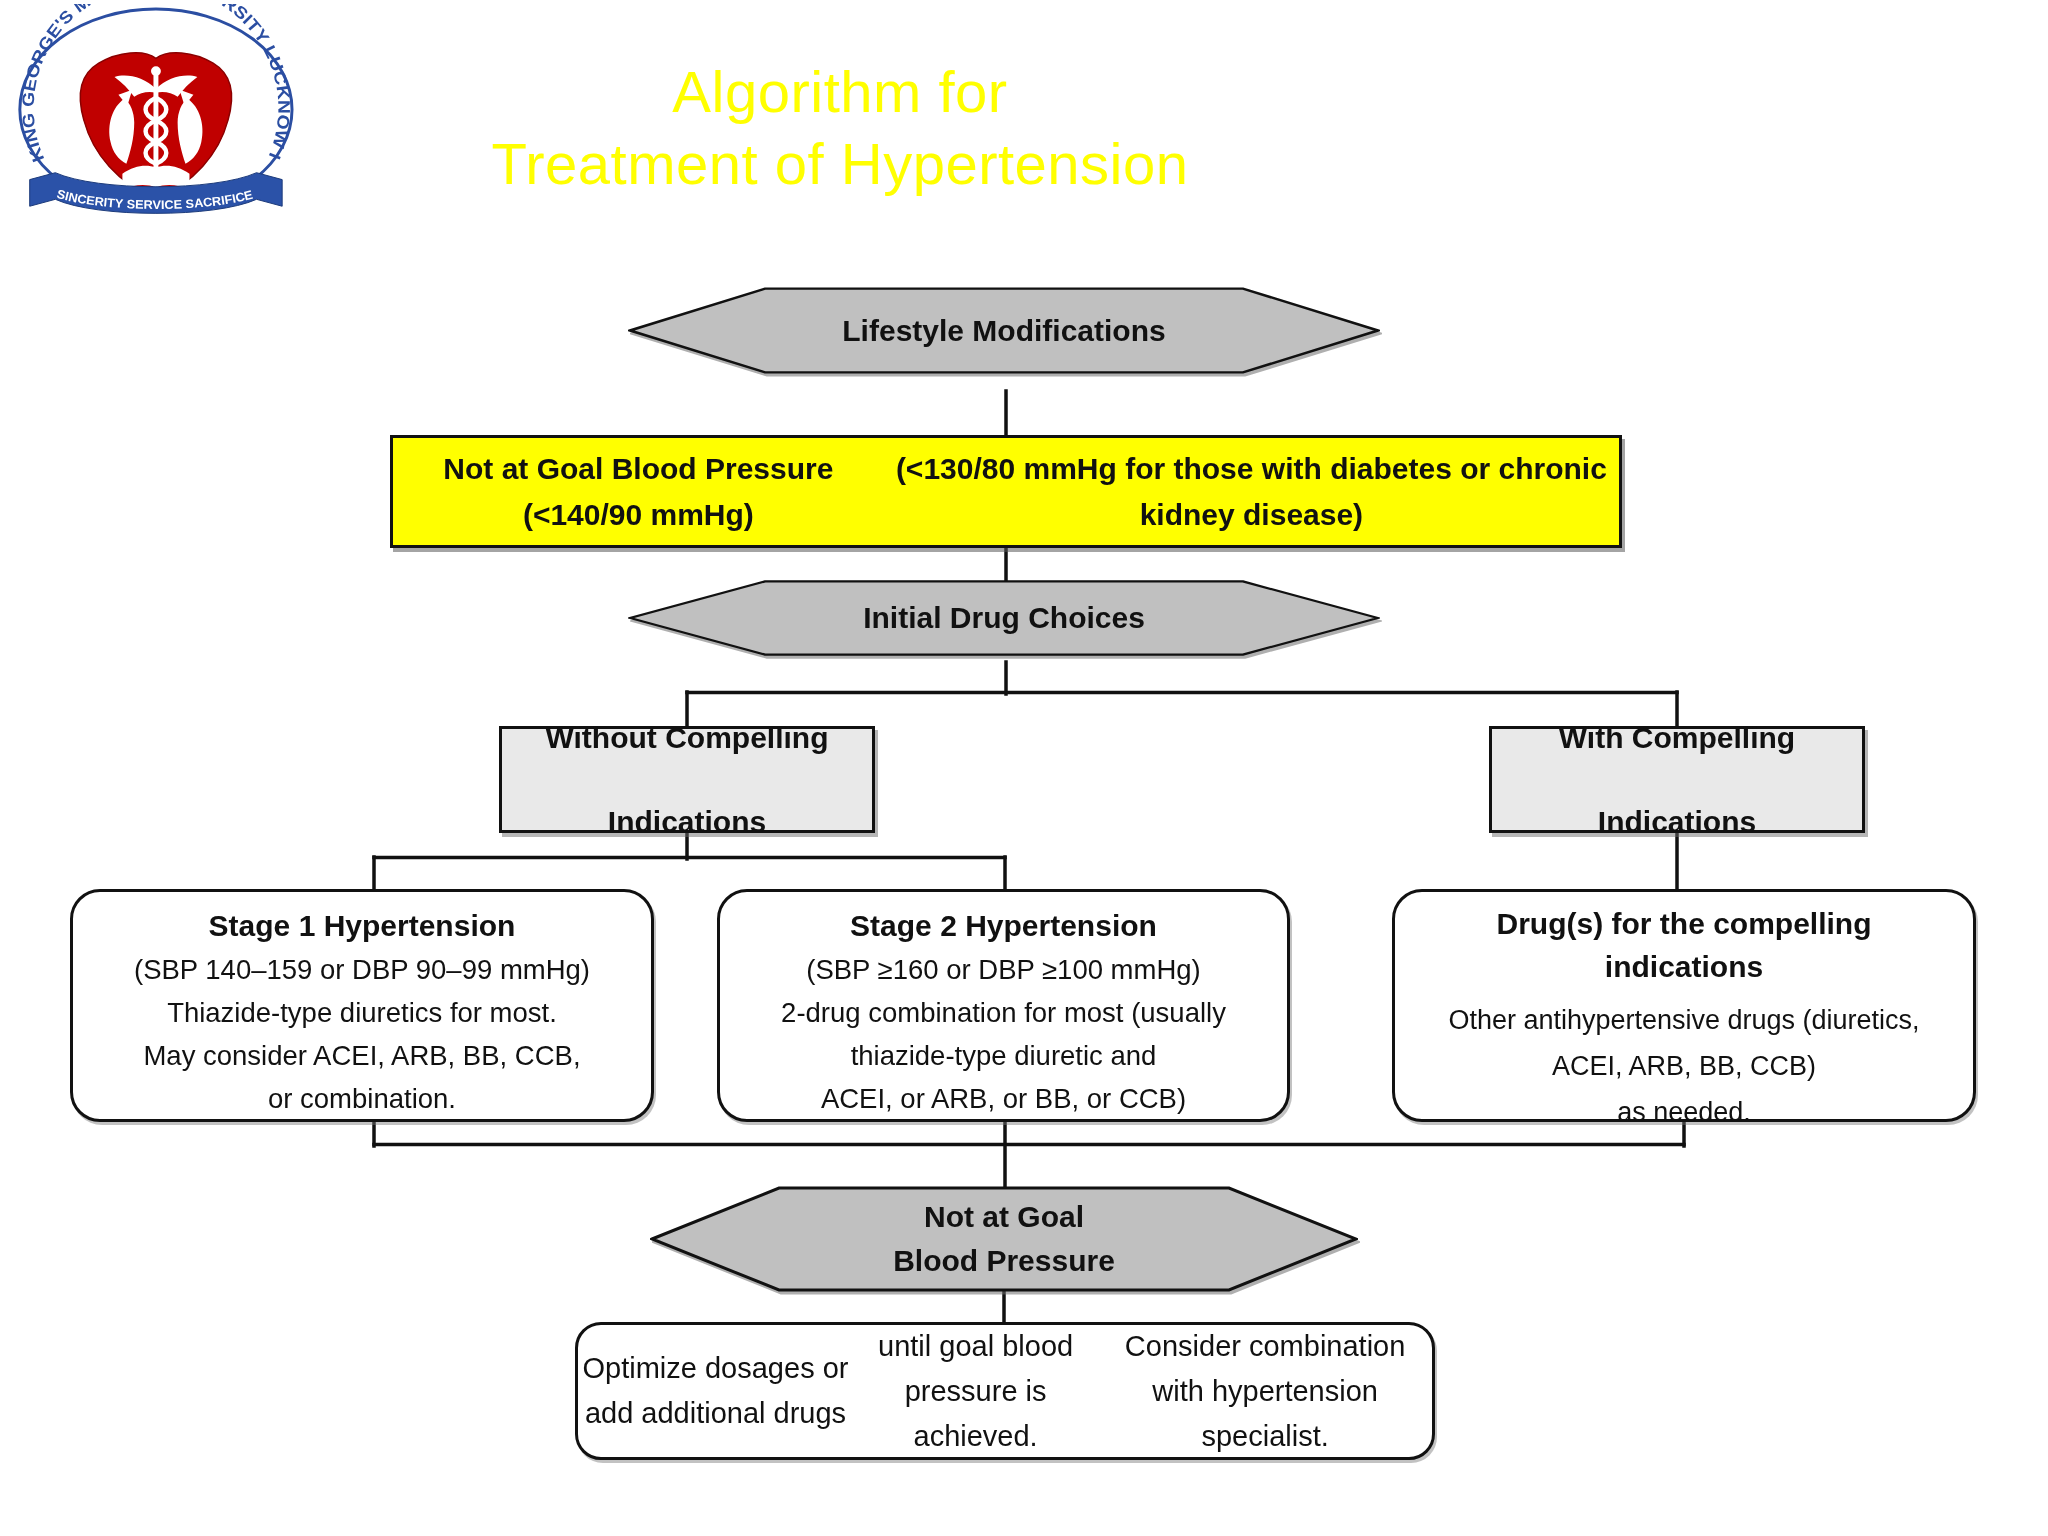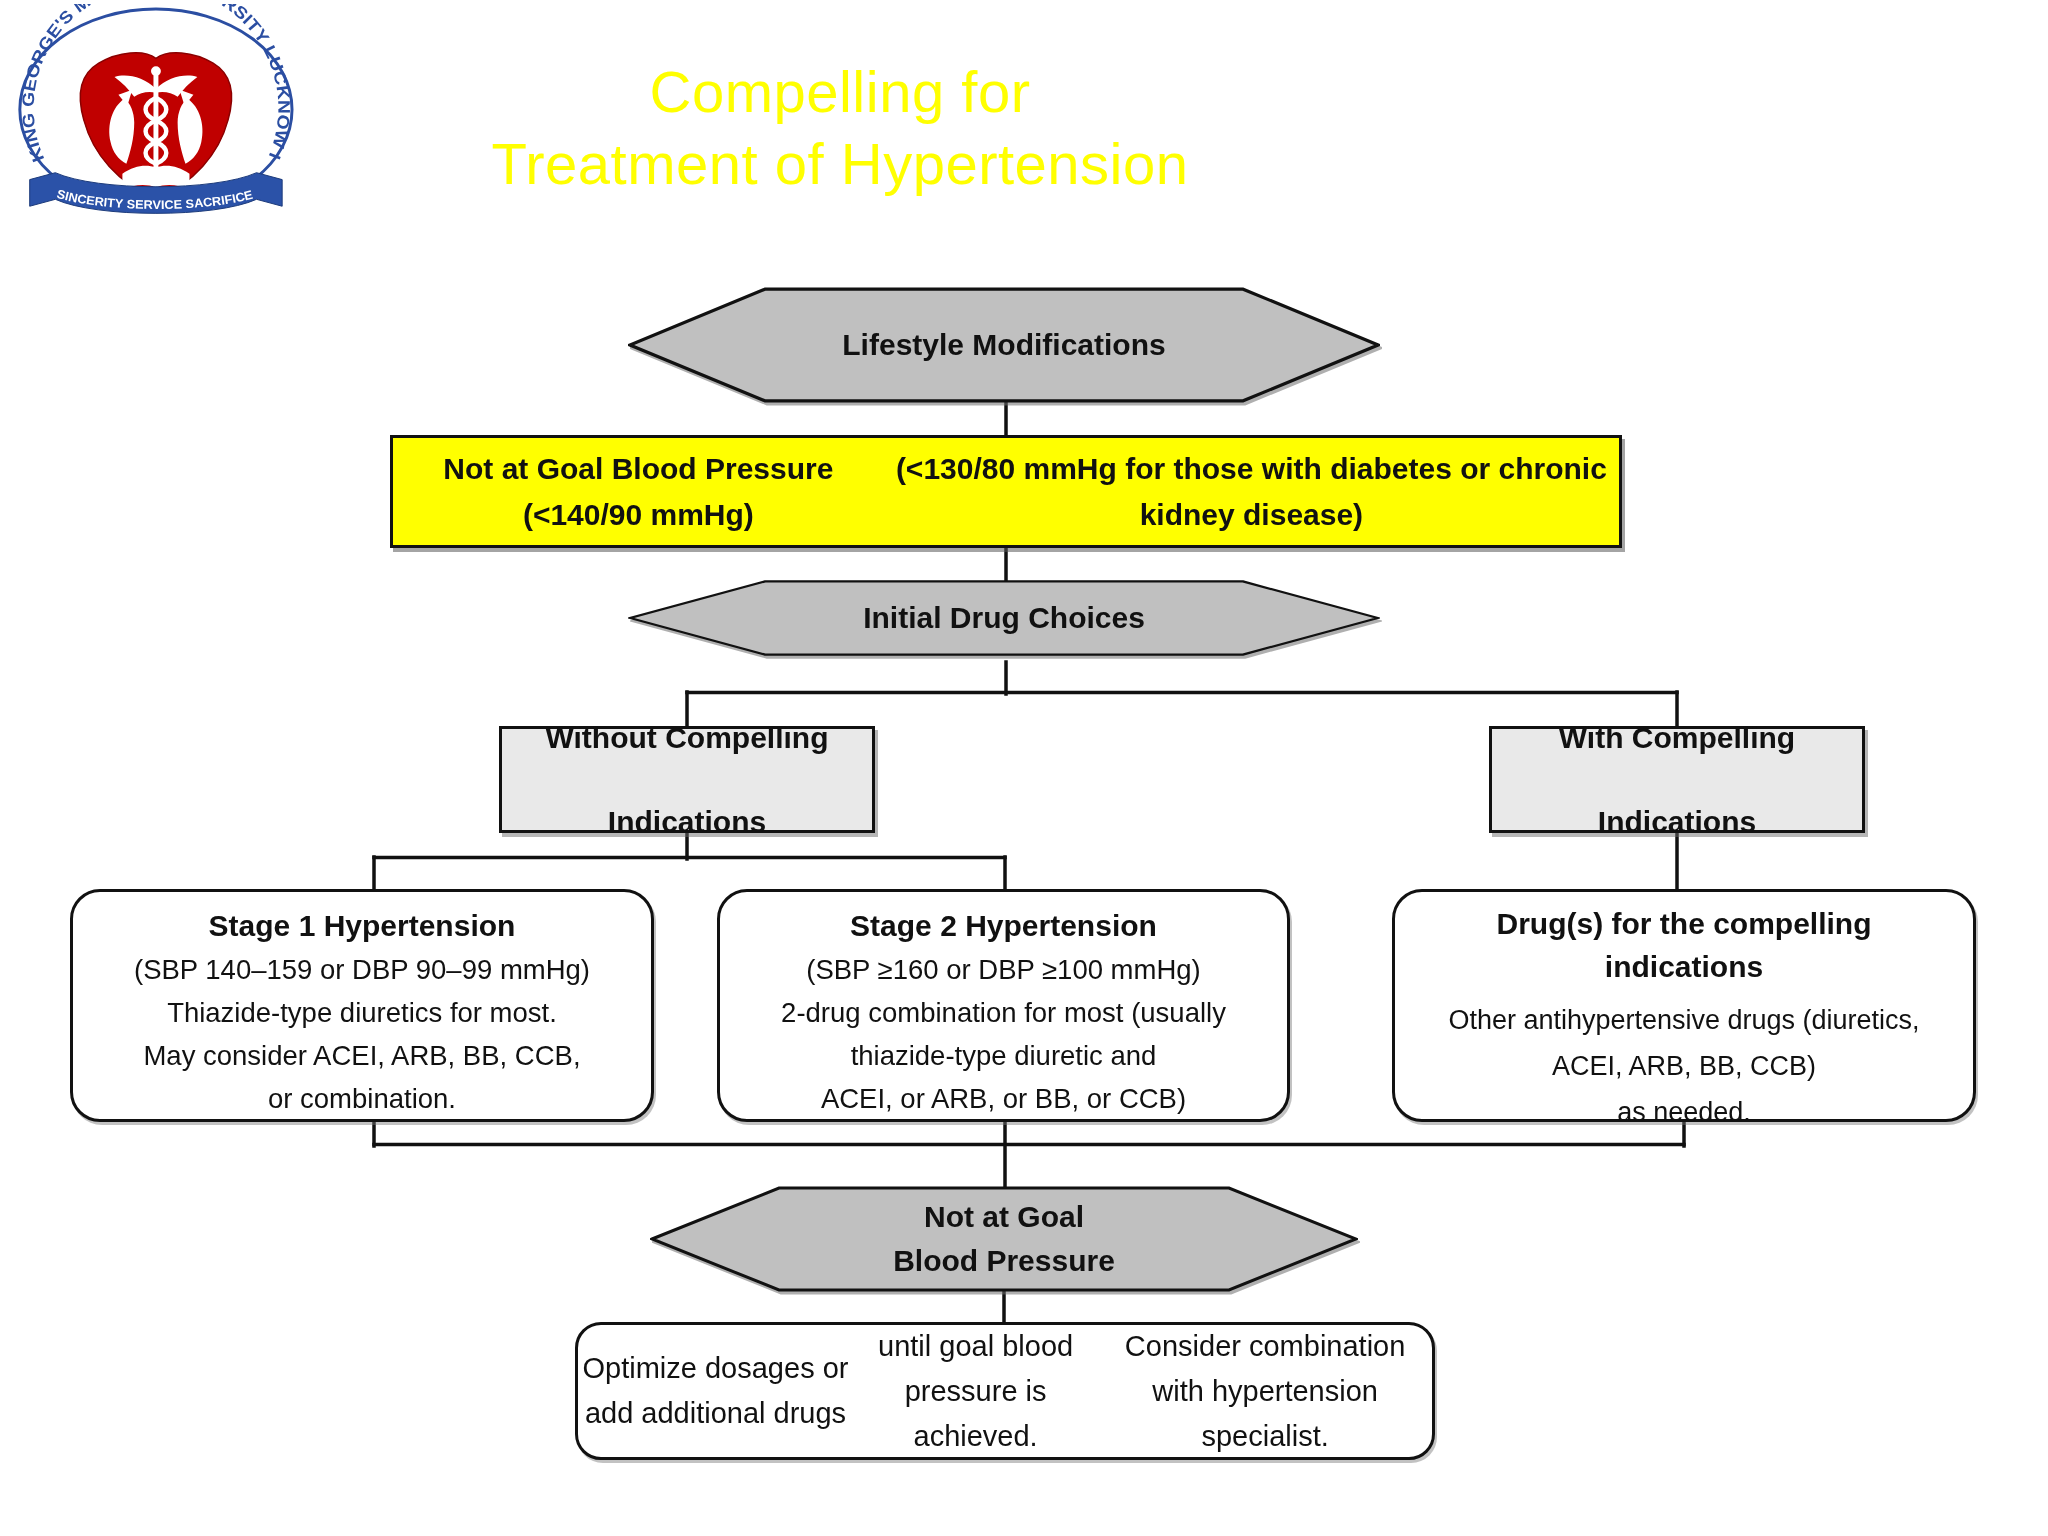--- a/index.html
+++ b/index.html
@@ -93,21 +93,21 @@
     <g>
       <path d="M22,178 L48,171 C90,190 210,190 252,171 L278,178 L278,205 L252,198 C210,217 90,217 48,198 L22,205 Z" fill="#2B52A8" stroke="#1b3a7a" stroke-width="1"></path>
       <path id="lg-ribbon" d="M45,195 C95,212 205,212 255,195" fill="none"></path>
       <text font-size="12.5" font-weight="bold" fill="#ffffff">
         <textPath href="#lg-ribbon" startOffset="4" textLength="202" lengthAdjust="spacingAndGlyphs">SINCERITY SERVICE SACRIFICE</textPath>
       </text>
     </g>
   </svg>
 
   <div class="slide-title">
-    <div>Compelling for</div>
+    <div>Algorithm for</div>
     <div>Treatment of Hypertension</div>
   </div>
 
   <svg id="connectors" viewBox="0 0 2048 1536">
     <line x1="1006" y1="391" x2="1006" y2="438"></line>
     <line x1="1006" y1="546" x2="1006" y2="586"></line>
     <line x1="1006" y1="662" x2="1006" y2="694"></line>
     <line x1="687" y1="692.5" x2="1677" y2="692.5"></line>
     <line x1="687" y1="692" x2="687" y2="728"></line>
     <line x1="1677" y1="692" x2="1677" y2="728"></line>
@@ -116,21 +116,21 @@
     <line x1="374" y1="857" x2="374" y2="892"></line>
     <line x1="1005" y1="857" x2="1005" y2="892"></line>
     <line x1="1677" y1="831" x2="1677" y2="892"></line>
     <line x1="374" y1="1119" x2="374" y2="1146"></line>
     <line x1="1684" y1="1119" x2="1684" y2="1146"></line>
     <line x1="374" y1="1144.5" x2="1684" y2="1144.5"></line>
     <line x1="1005" y1="1119" x2="1005" y2="1190"></line>
     <line x1="1004" y1="1289" x2="1004" y2="1326"></line>
   </svg>
 
-  <div class="hex" style="left:628px;top:287px;width:752px;height:116px;">
+  <div class="hex" style="left:628px;top:287px;width:752px;height:87px;">
     <svg viewBox="0 0 752 108" preserveAspectRatio="none">
       <polygon points="2,54 137,2 615,2 750,54 615,106 137,106"></polygon>
     </svg>
     <div class="hex-label">Lifestyle Modifications</div>
   </div>
 
   <div class="banner-yellow">
     <div>Not at Goal Blood Pressure (&lt;140/90 mmHg)</div>
     <div>(&lt;130/80 mmHg for those with diabetes or chronic kidney disease)</div>
   </div>

